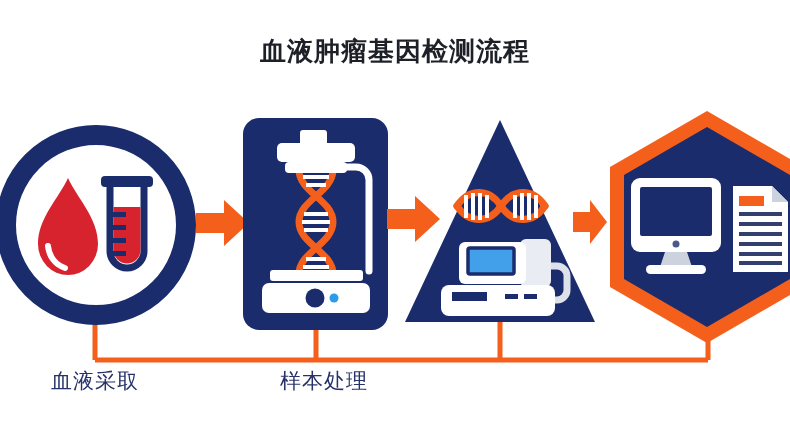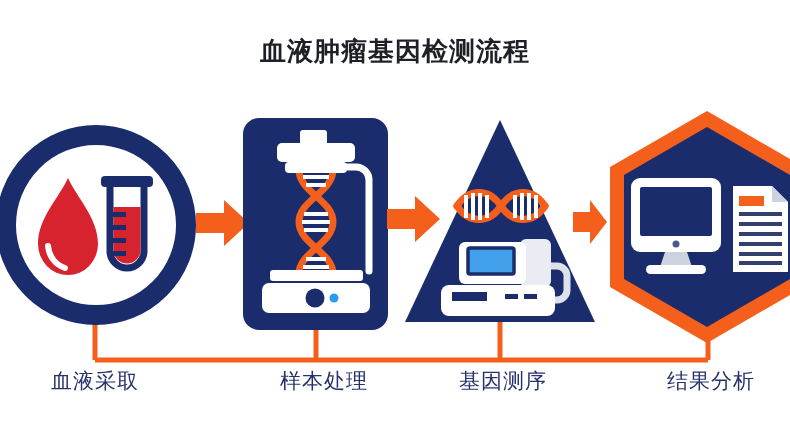--- a/index.html
+++ b/index.html
@@ -106,19 +106,17 @@
       </g>
     </g>
   </svg>
 
   <div class="title">血液肿瘤基因检测流程</div>
 
   <div class="step-label" style="left:95px">血液采取</div>
 
   <div class="step-label" style="left:324px">样本处理</div>
 
-  <div class="step-label" style="left:503px">基因测序</div>
 
   <div class="step-label" style="left:711px">
-    <div>结果分析</div>
   </div>
 
 </div>
 
 </body></html>

